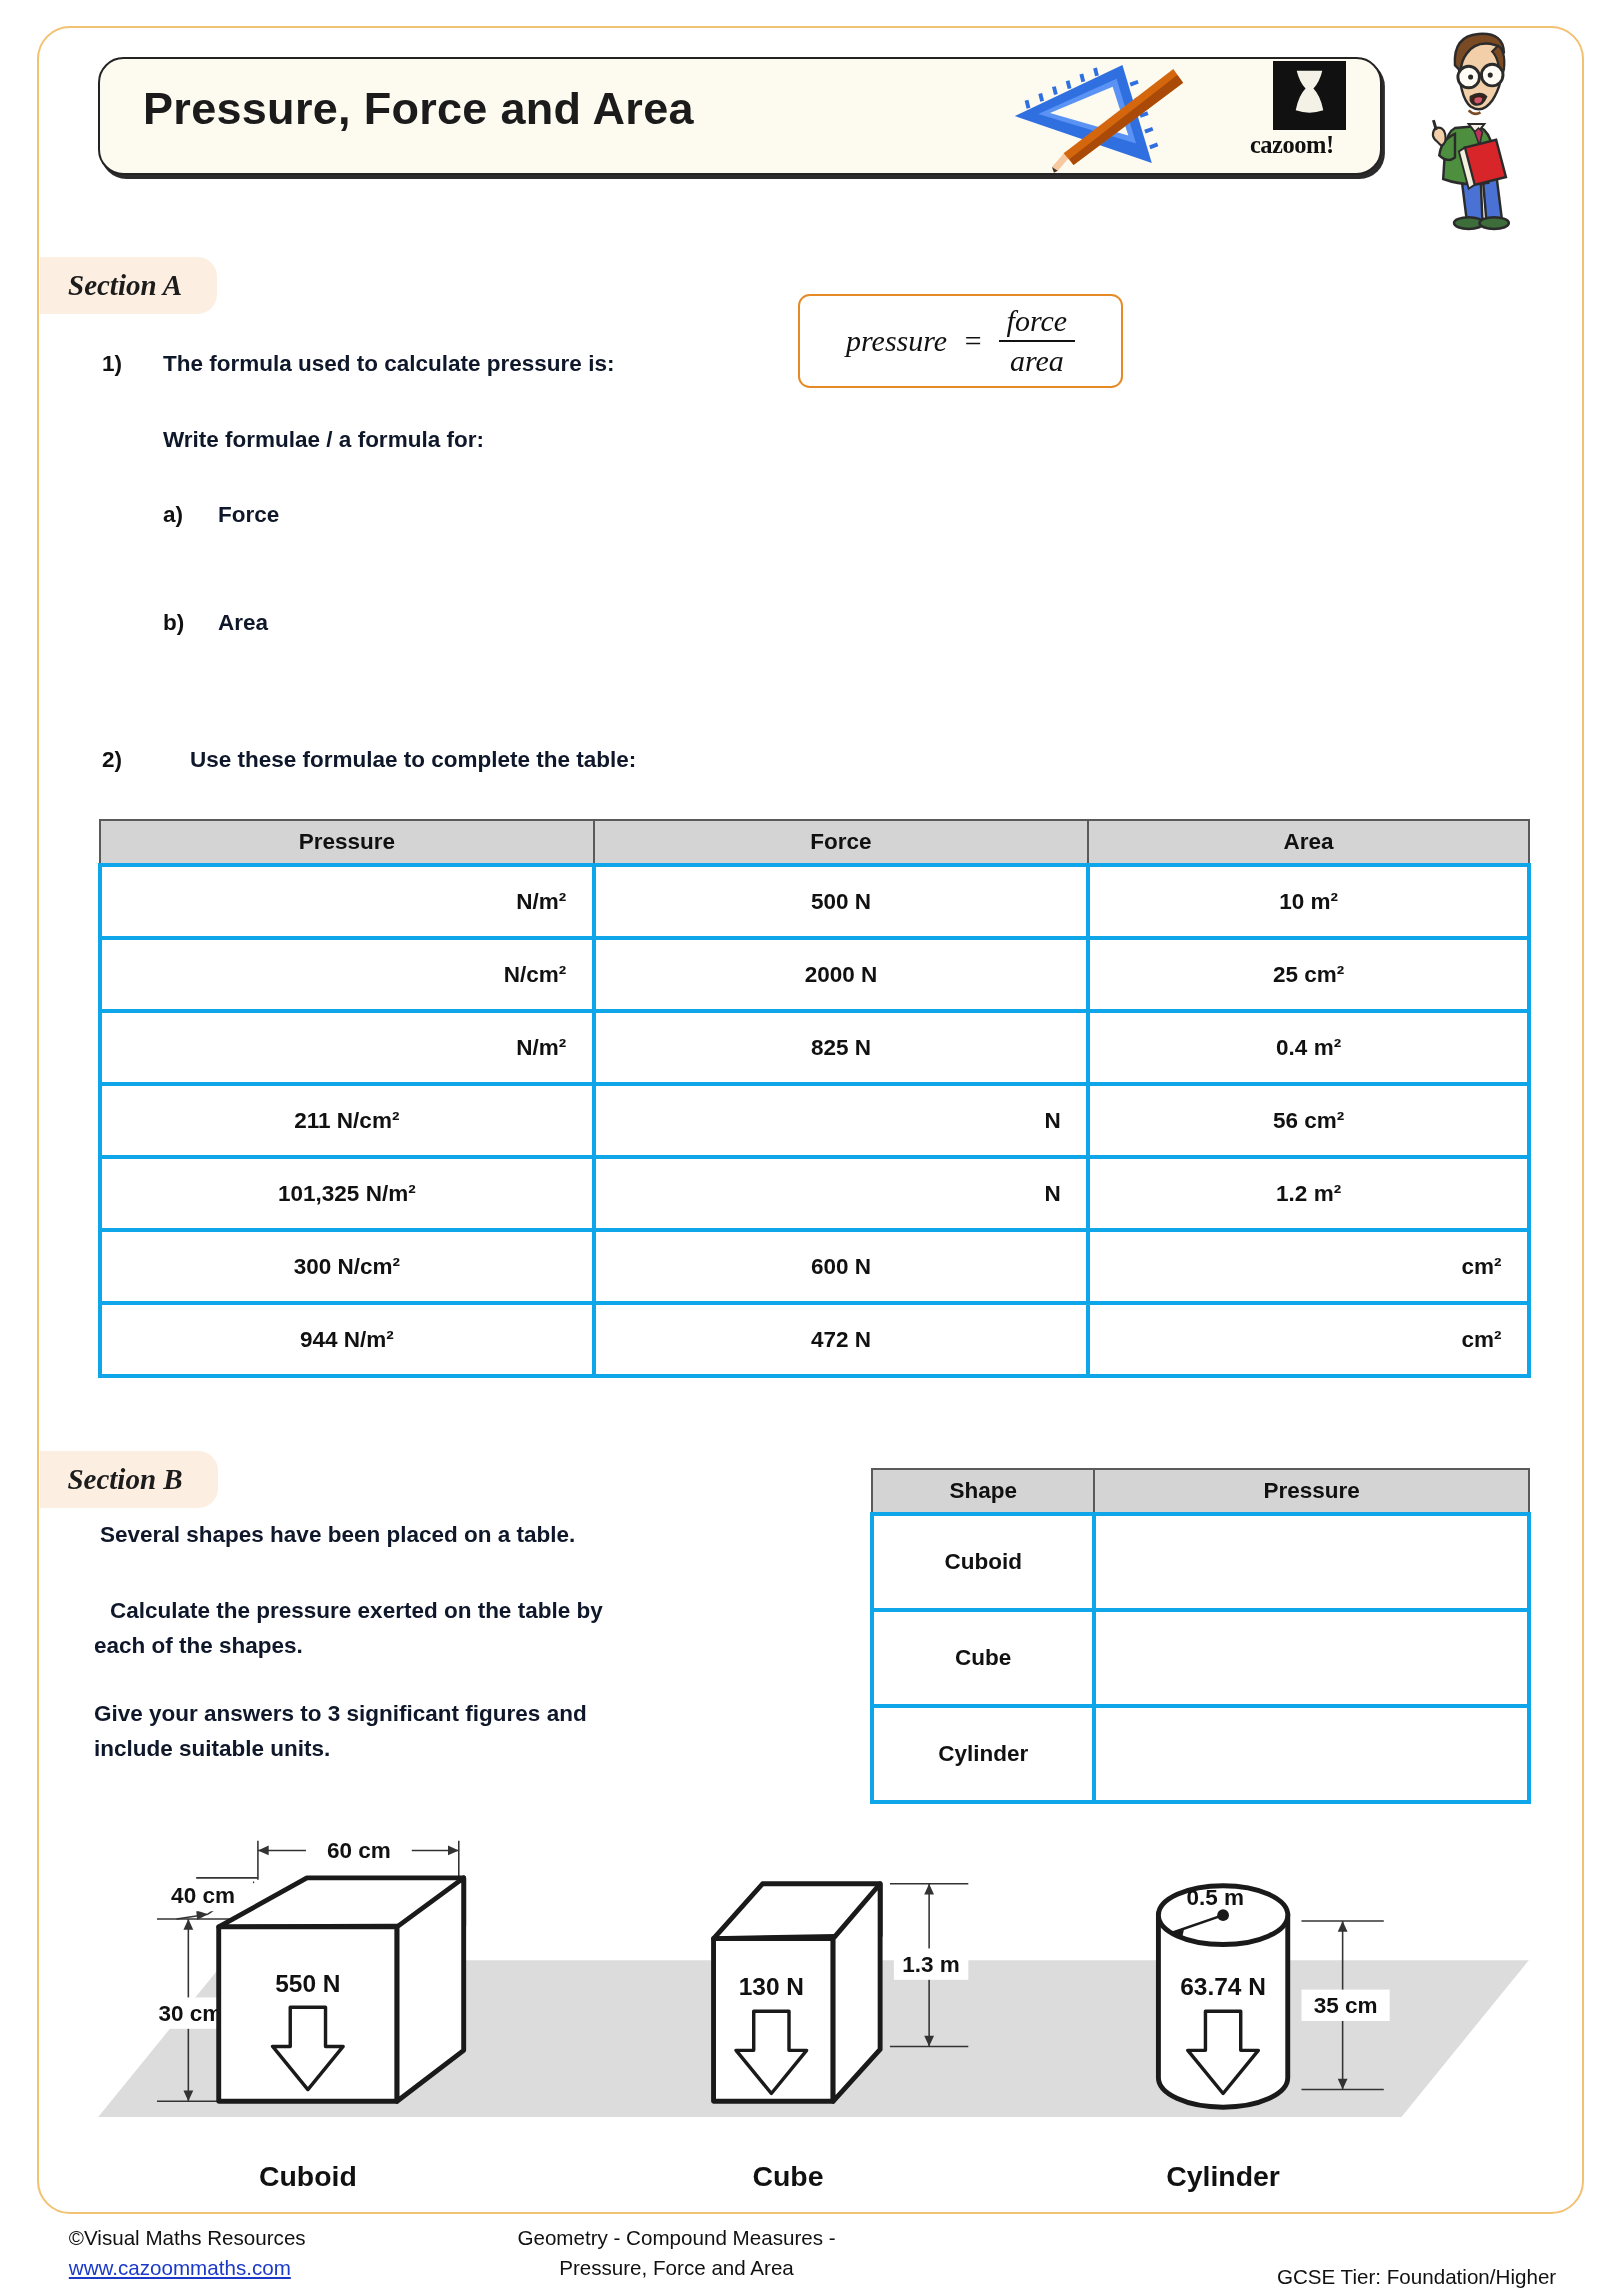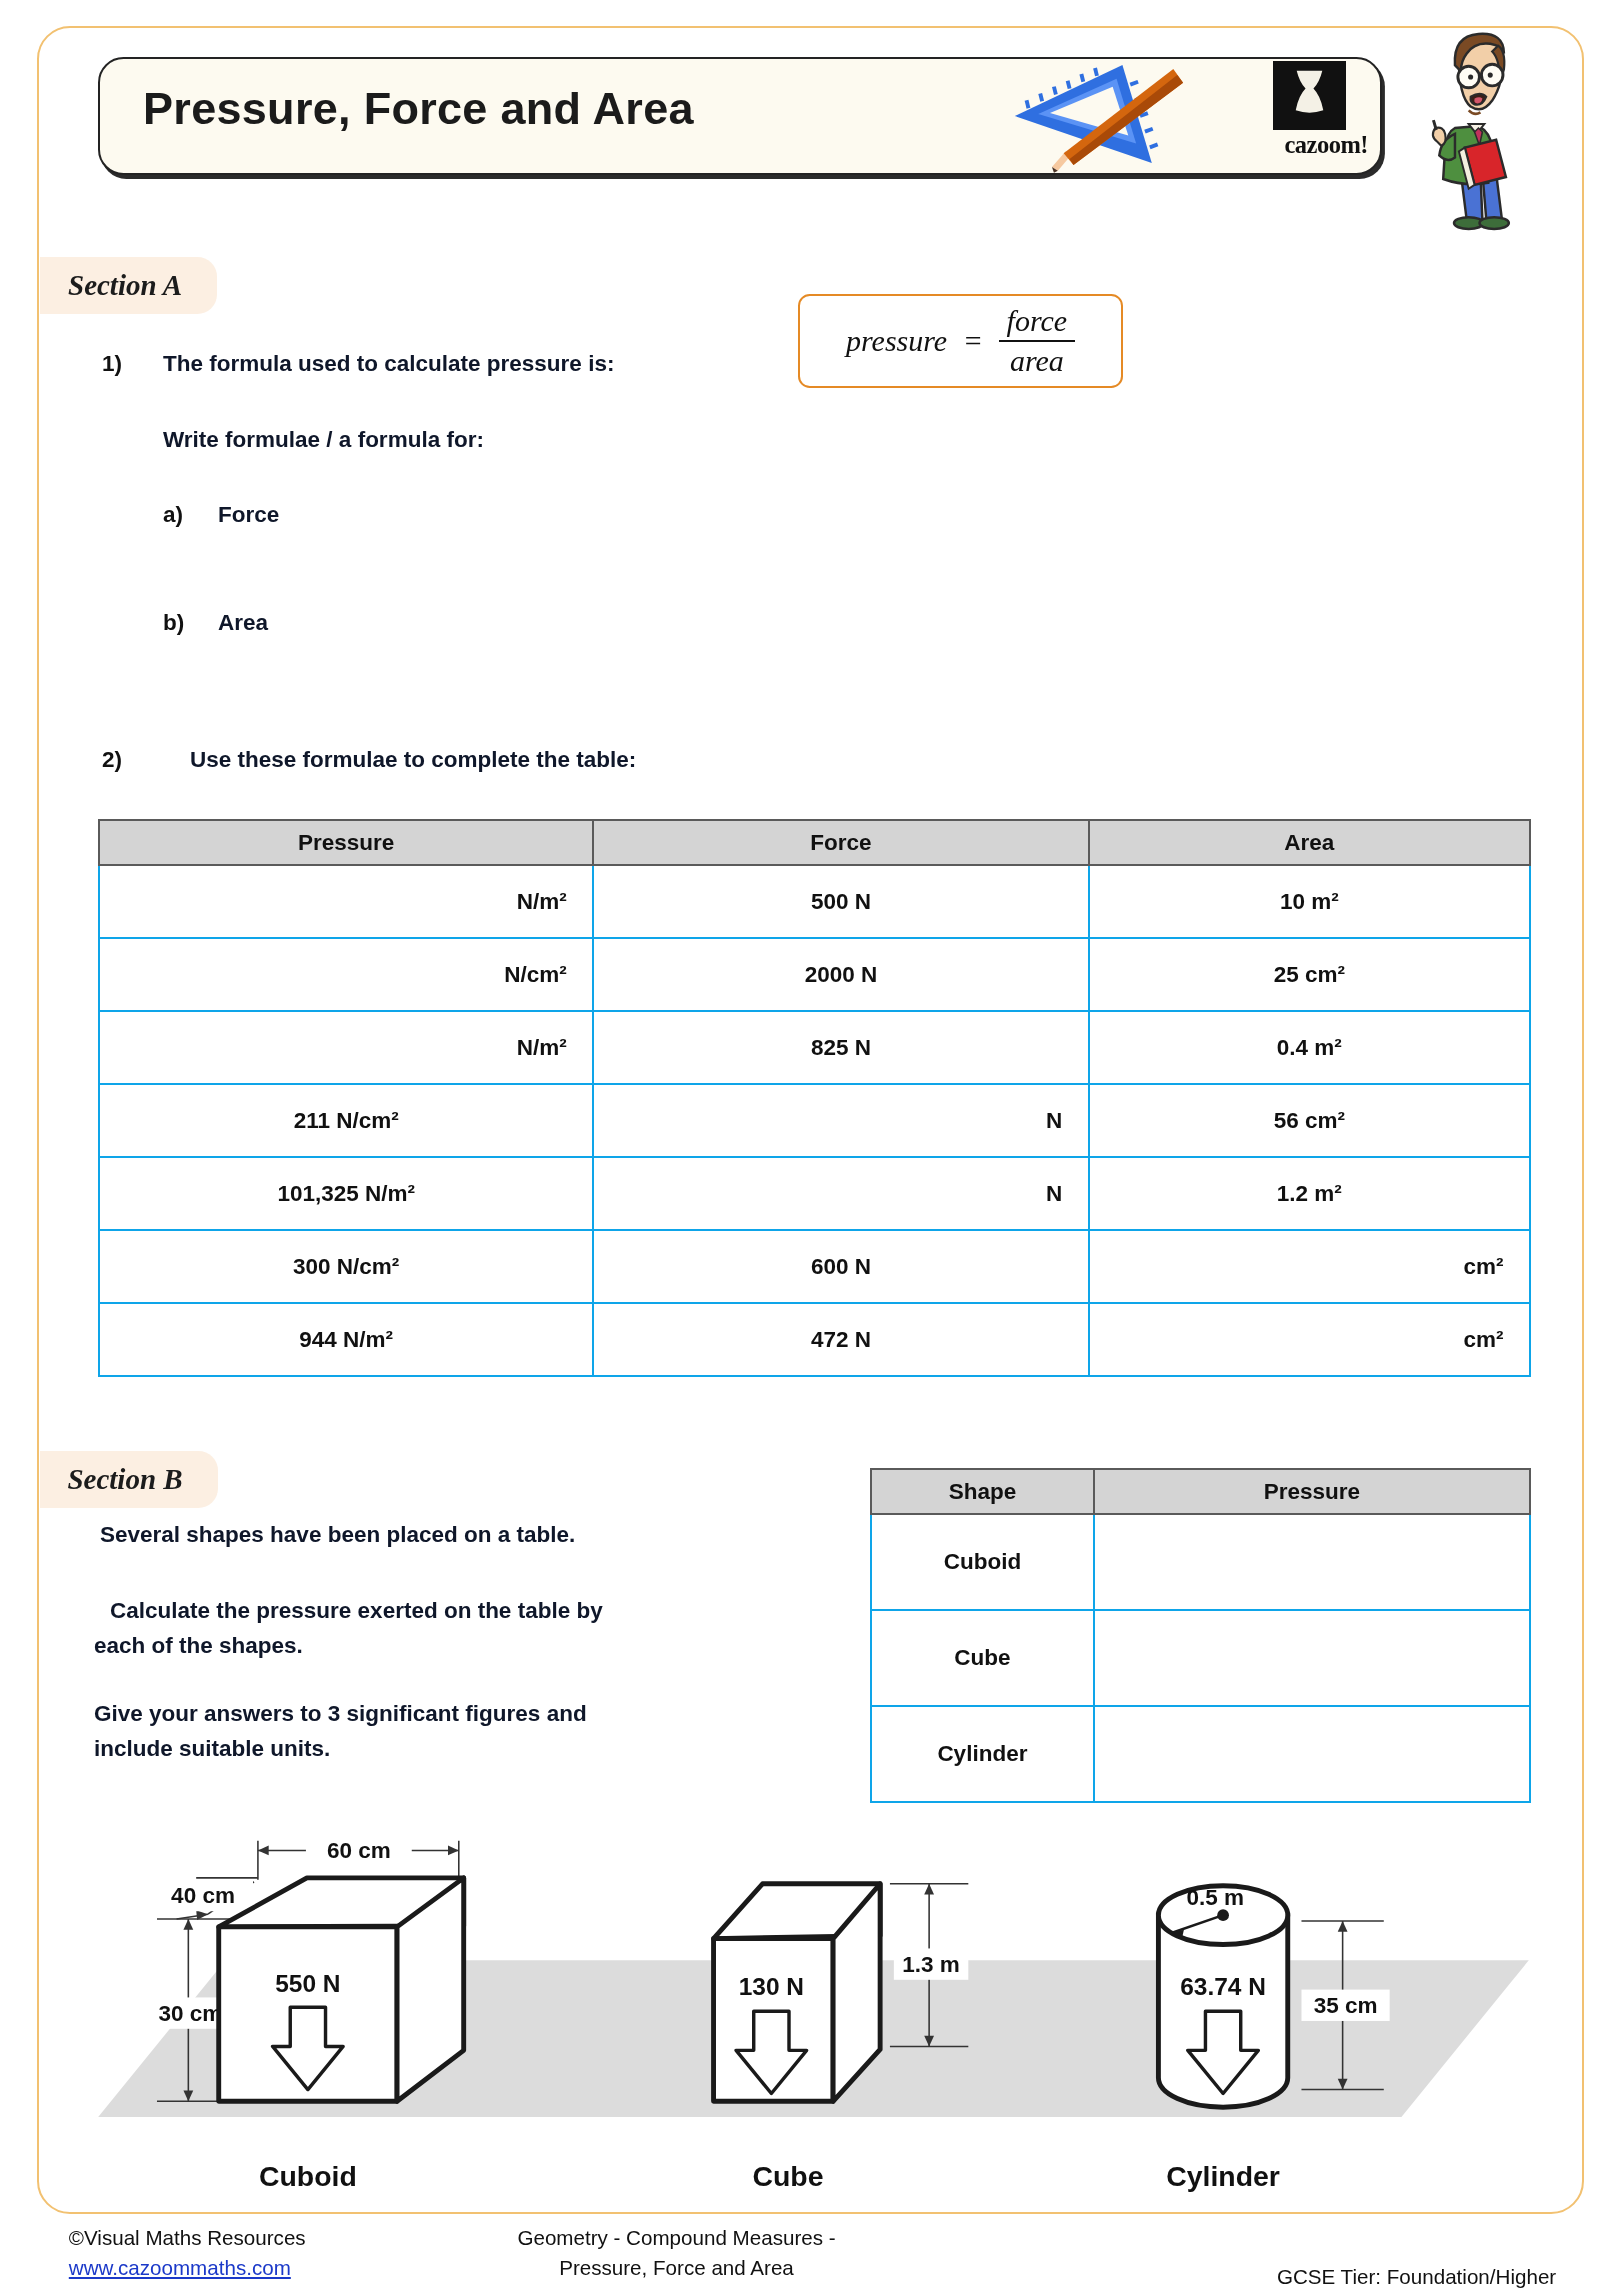--- a/index.html
+++ b/index.html
@@ -48,21 +48,21 @@
   .logo-box {
     position: absolute; left: 1250px; top: 61px;
     width: 118px; height: 108px;
   }
   .logo-mark {
     width: 73px; height: 69px; margin: 0 auto;
     background: #111111;
     position: relative;
   }
   .logo-word {
-    text-align: right;
+    text-align: left;
     font-family: "Liberation Serif", serif;
     font-weight: bold;
     font-size: 24.5px;
     color: #111;
     letter-spacing: -0.5px;
     margin-top: 1px;
   }
 
   
   .mascot { position: absolute; left: 1404px; top: 25.5px; width: 147px; height: 206px; }
@@ -119,21 +119,21 @@
     color: #111;
   }
   table.wk th {
     background: #d4d4d4;
     border: 2px solid #5a5a5a;
     text-align: center;
     font-weight: bold;
     height: 45px;
   }
   table.wk td {
-    border: 2px solid #0ea5e9;
+    border: 4px solid #0ea5e9;
     background: #fff;
   }
   .t1 { left: 98px; top: 819px; width: 1433px; }
   .t1 td { height: 73px; padding: 0 25.5px; }
   .al-r { text-align: right; }
   .al-c { text-align: center; }
 
   .t2 { left: 870px; top: 1468px; width: 661px; border-radius: 26px; }
   .t2 td { height: 96px; padding: 0 25.5px; }
 

